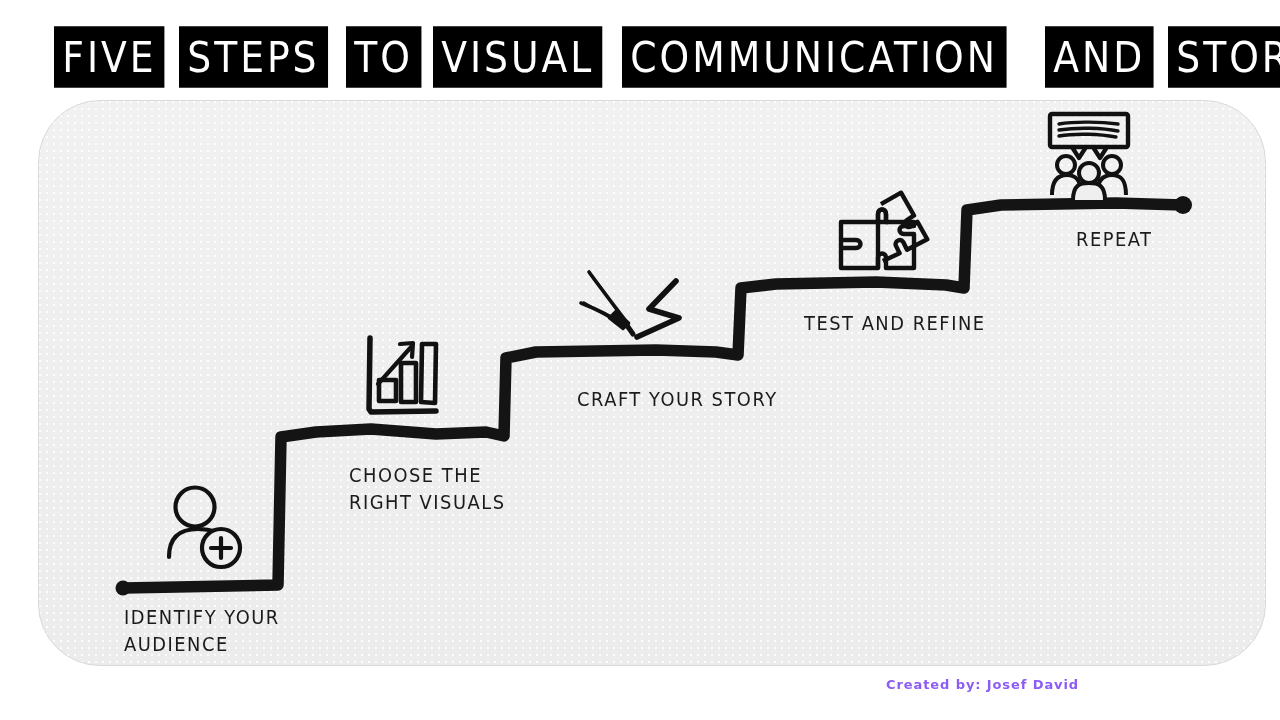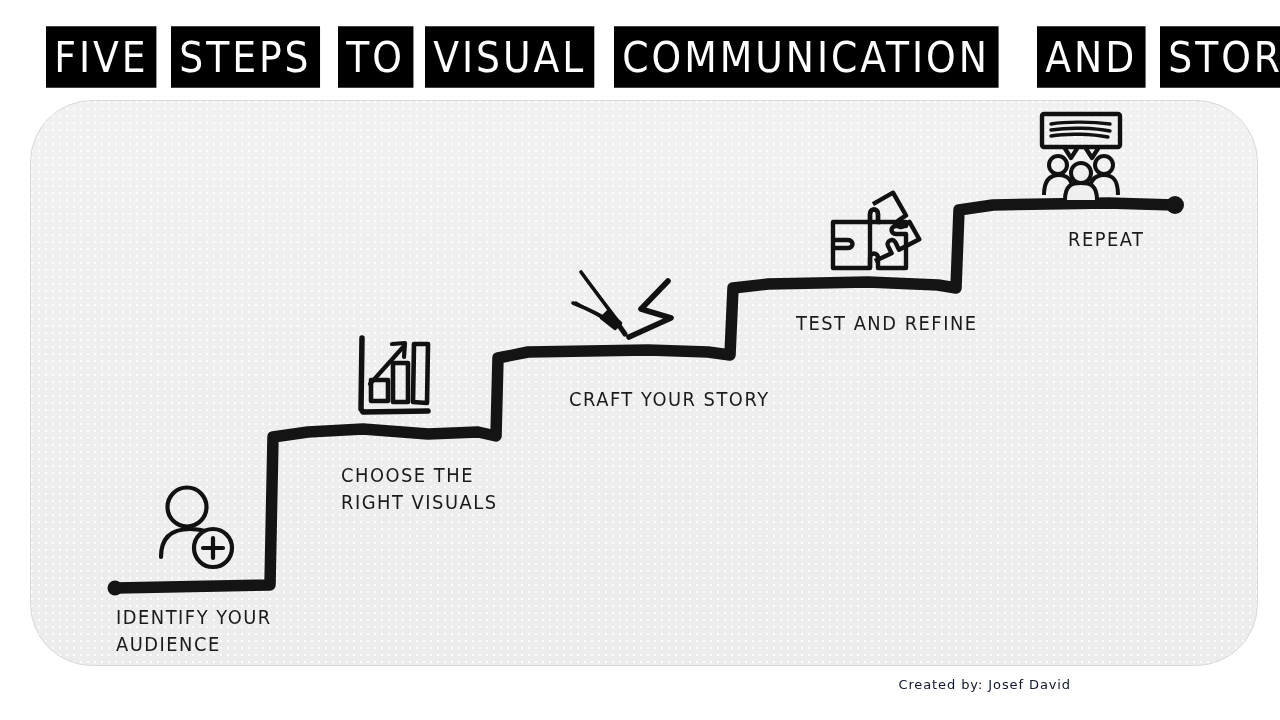--- a/index.html
+++ b/index.html
@@ -10,21 +10,21 @@
   body {
     width: 1280px;
     height: 720px;
     overflow: hidden;
     font-family: "Liberation Sans", sans-serif;
     position: relative;
   }
 
   #slide {
     position: absolute;
-    left: 8px; top: 0;
+    left: 16px; top: 0;
     width: 1141px;
     height: 720px;
     background: #ffffff;
   }
 
   
   #title-band {
     position: absolute;
     left: 38px;
     top: 28px;
@@ -92,23 +92,23 @@
   #label-4 { left: 788px; top: 310px; }
   #label-5 { left: 1060px; top: 226px; }
 
   
   #credit {
     position: absolute;
     right: 78px;
     top: 677px;
     font-family: "DejaVu Sans", sans-serif;
     font-size: 13px;
-    font-weight: normal;
+    font-weight: bold;
     letter-spacing: 0.9px;
-    color: #0f172a;
+    color: #8b5cf6;
     white-space: nowrap;
   }
 </style>
 </head>
 <body>
 
 <div id="slide">
 
   <div id="title-band">
     <span class="title-word">FIVE</span>

